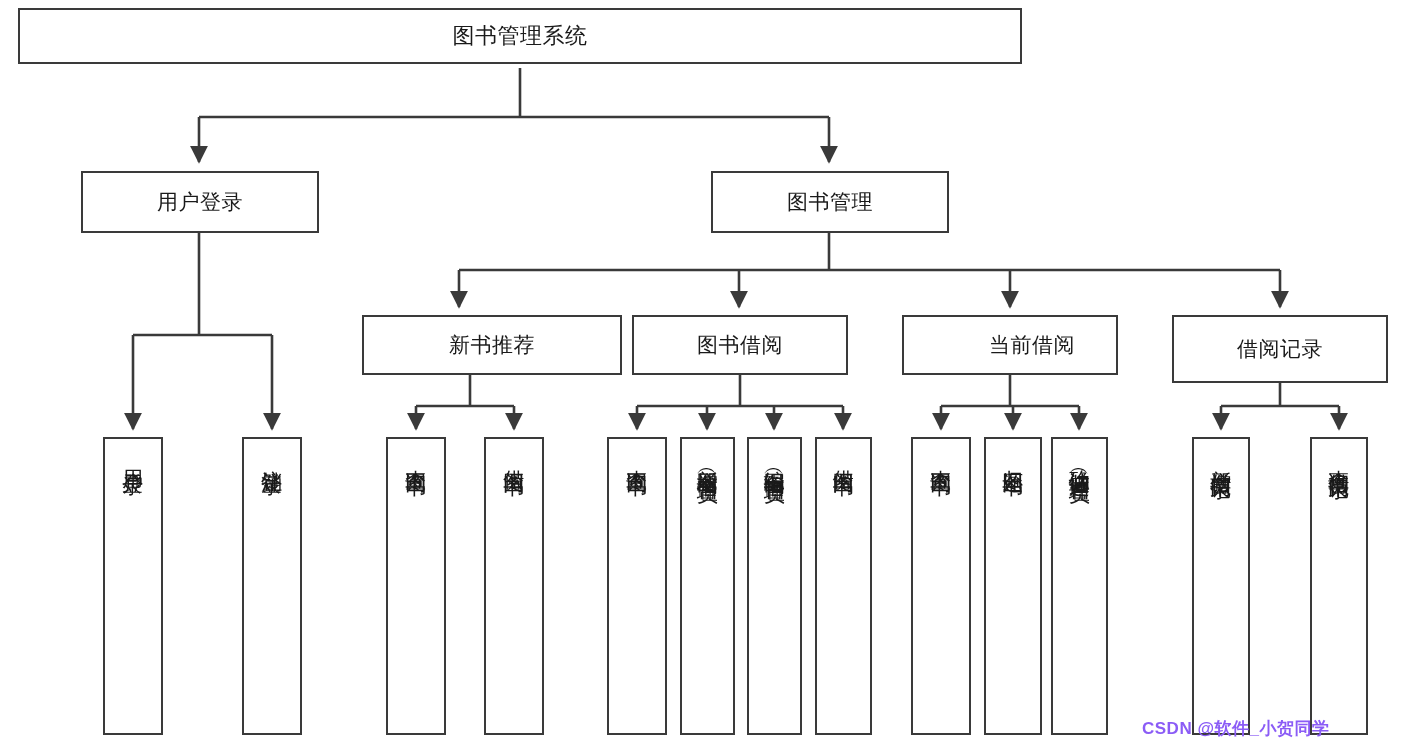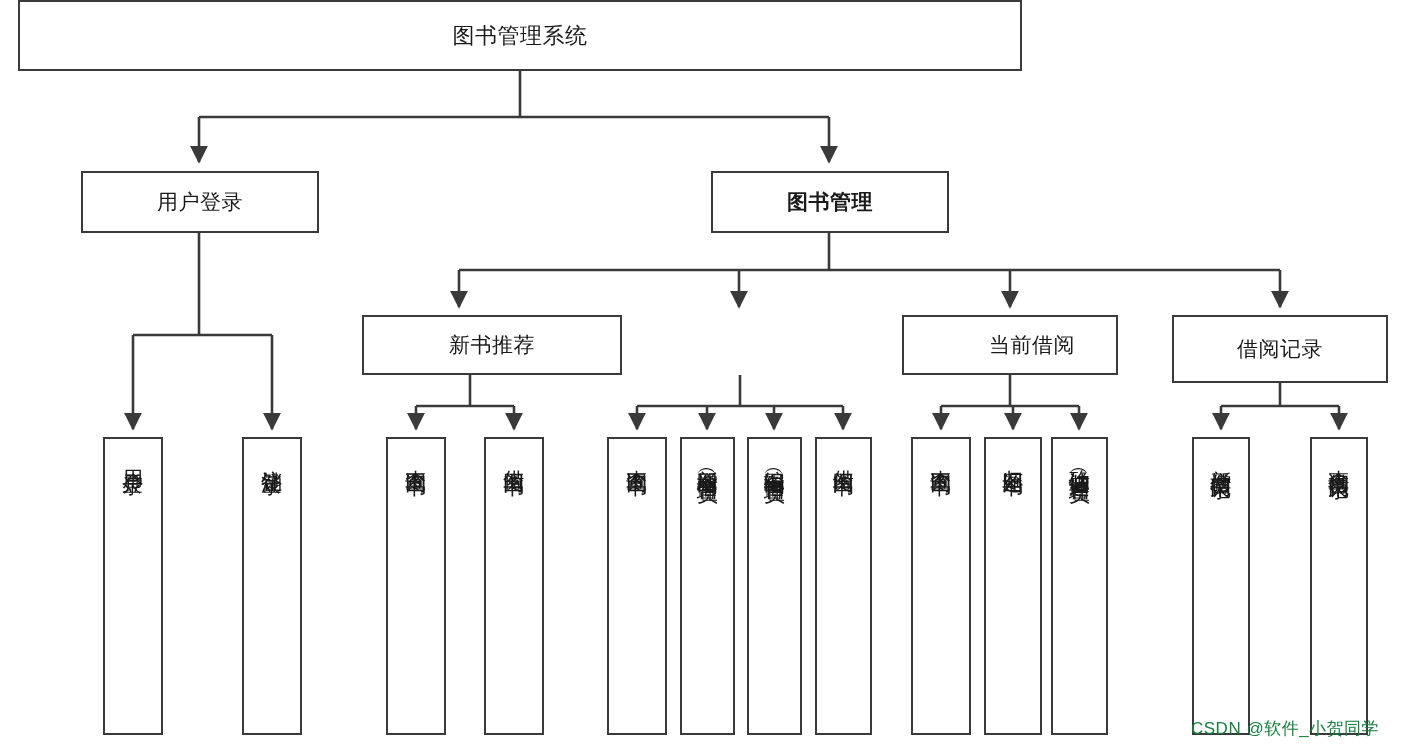--- a/index.html
+++ b/index.html
@@ -121,33 +121,36 @@
       <path d="M 1013 406 L 1013 429" marker-end="url(#arrow)"></path>
       <path d="M 1079 406 L 1079 429" marker-end="url(#arrow)"></path>
 
       <path d="M 1280 375 L 1280 406"></path>
       <path d="M 1221 406 L 1339 406"></path>
       <path d="M 1221 406 L 1221 429" marker-end="url(#arrow)"></path>
       <path d="M 1339 406 L 1339 429" marker-end="url(#arrow)"></path>
     </g>
   </svg>
 
-  <div class="node horiz root" style="left: 18px; top: 0; width: 1004px; height: 71px;">
+  <div class="node horiz root" style="left: 18px; top: 8px; width: 1004px; height: 56px;">
     <span class="node-label">图书管理系统</span>
   </div>
 
   <div class="node horiz" style="left: 81px; top: 171px; width: 238px; height: 62px;">
     <span class="node-label">用户登录</span>
   </div>
-  <div class="node horiz" style="left: 711px; top: 171px; width: 238px; height: 62px; font-weight: bold;">
+  <div class="node horiz" style="left: 711px; top: 171px; width: 238px; height: 62px;">
     <span class="node-label">图书管理</span>
   </div>
 
   <div class="node horiz" style="left: 362px; top: 315px; width: 260px; height: 60px;">
     <span class="node-label">新书推荐</span>
+  </div>
+  <div class="node horiz" style="left: 632px; top: 315px; width: 216px; height: 60px;">
+    <span class="node-label">图书借阅</span>
   </div>
   <div class="node horiz" style="left: 902px; top: 315px; width: 216px; height: 60px; padding-left: 44px;">
     <span class="node-label">当前借阅</span>
   </div>
   <div class="node horiz" style="left: 1172px; top: 315px; width: 216px; height: 68px;">
     <span class="node-label">借阅记录</span>
   </div>
 
   <div class="node vert" style="left: 103px; top: 437px; width: 60px; height: 298px;">
     <span class="node-label">用户登录</span>
@@ -182,15 +185,15 @@
   <div class="node vert" style="left: 1051px; top: 437px; width: 57px; height: 298px;">
     <span class="node-label">确认归还（管理员）</span>
   </div>
   <div class="node vert" style="left: 1192px; top: 437px; width: 58px; height: 298px;">
     <span class="node-label">新增借阅记录</span>
   </div>
   <div class="node vert" style="left: 1310px; top: 437px; width: 58px; height: 298px;">
     <span class="node-label">查询借阅记录</span>
   </div>
 
-  <div class="watermark" style="left: 1191px; top: 717px; color: #15803d;">CSDN @软件_小贺同学</div>
+  <div class="watermark" style="left: 1142px; top: 717px; color: #8b5cf6; font-weight: bold;">CSDN @软件_小贺同学</div>
 
 </div>
 
 </body></html>

